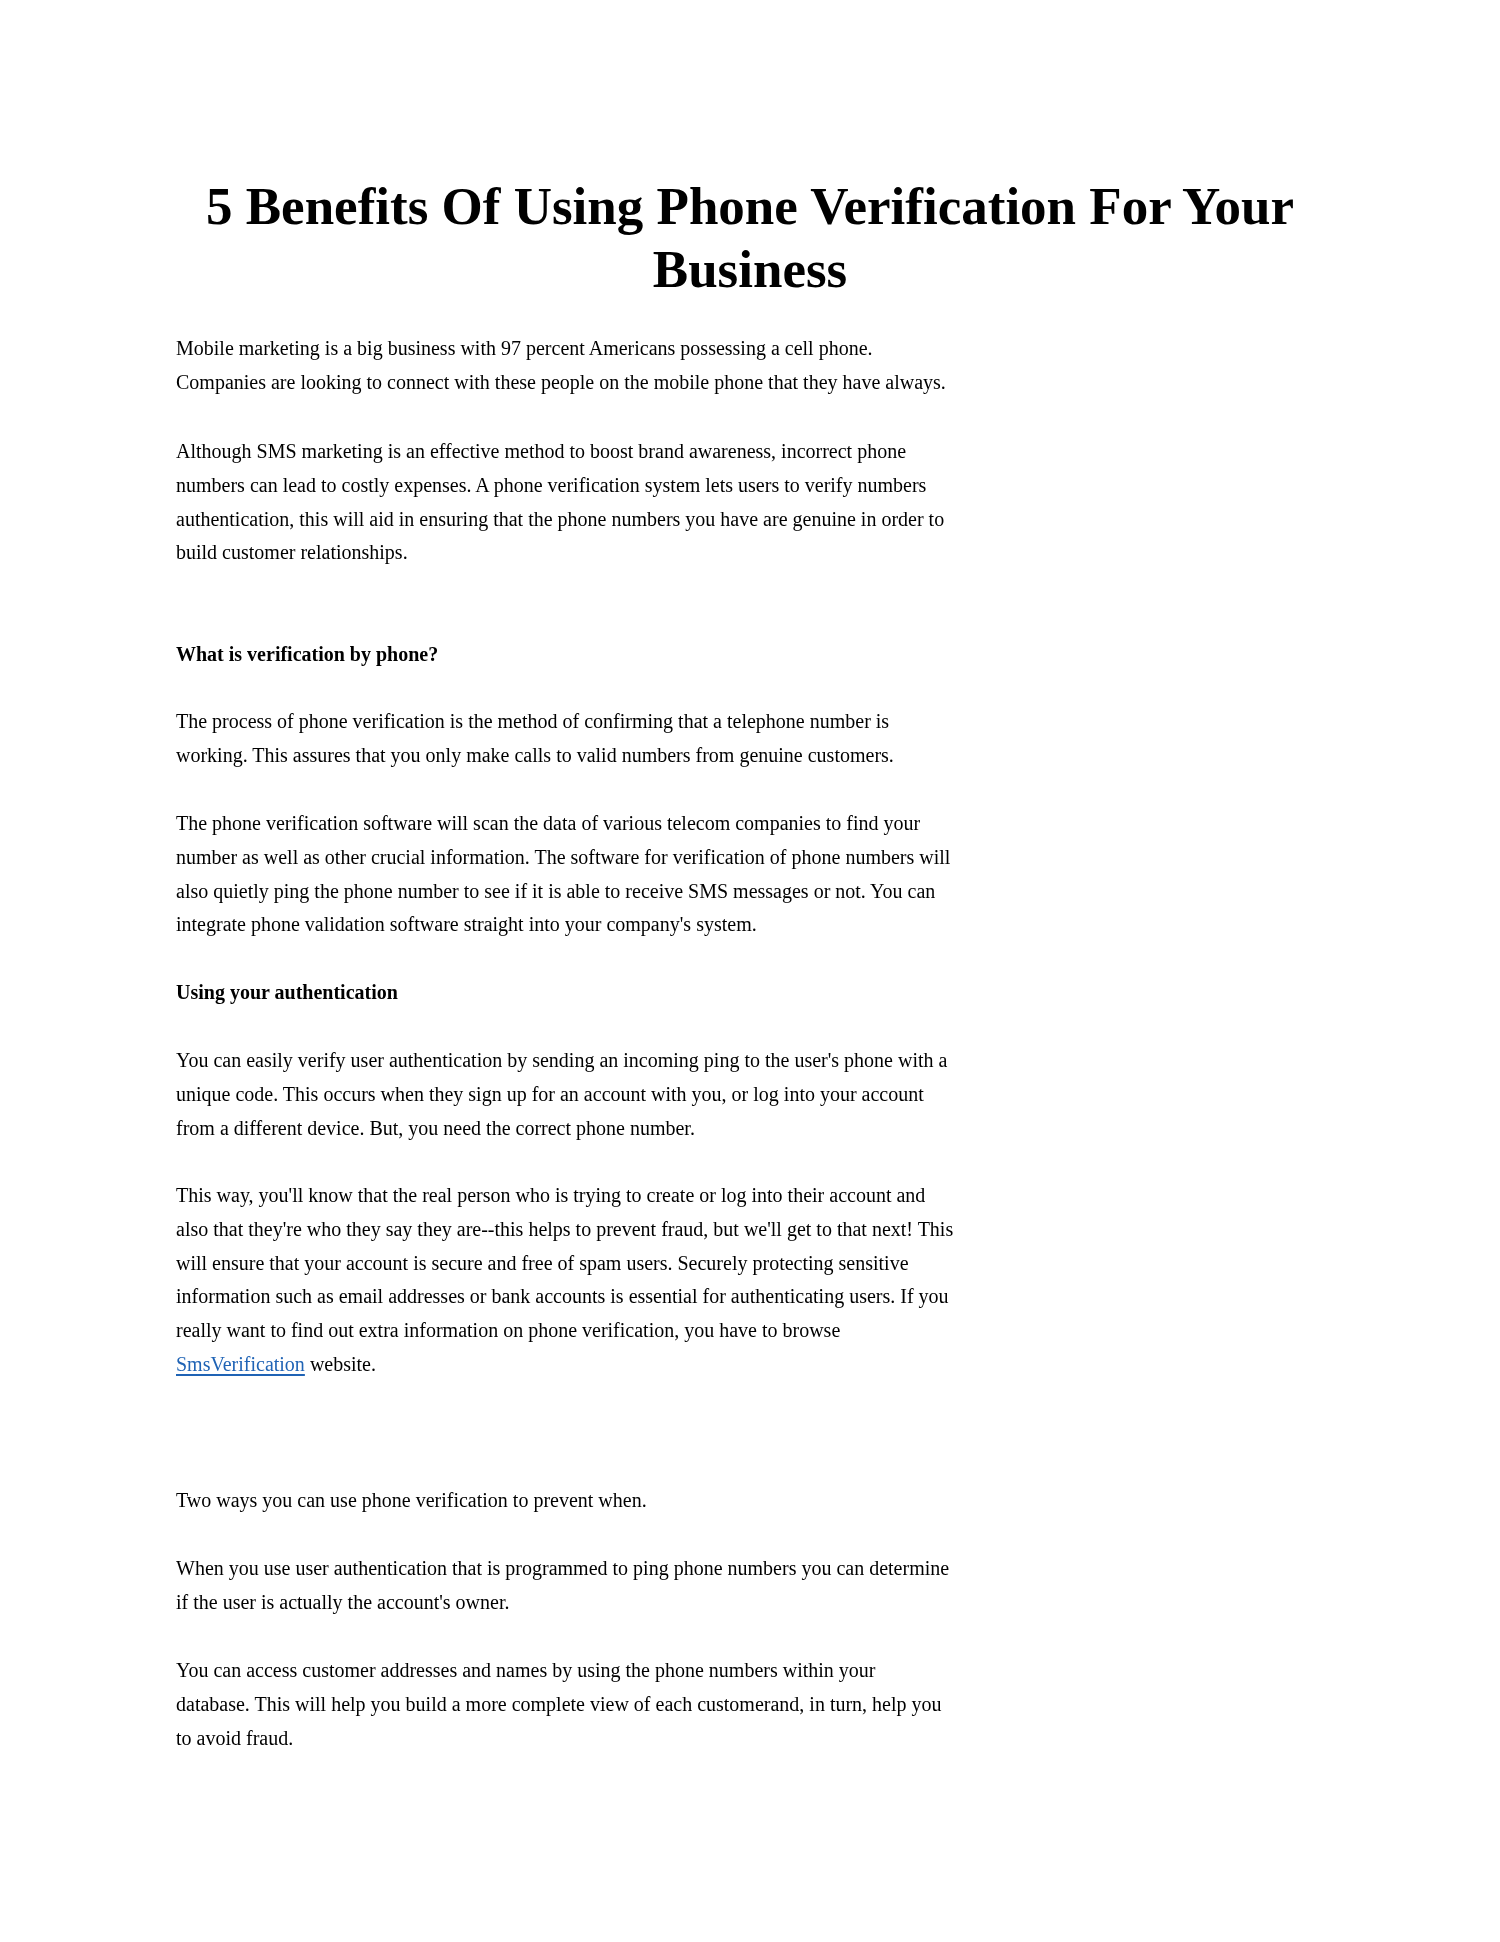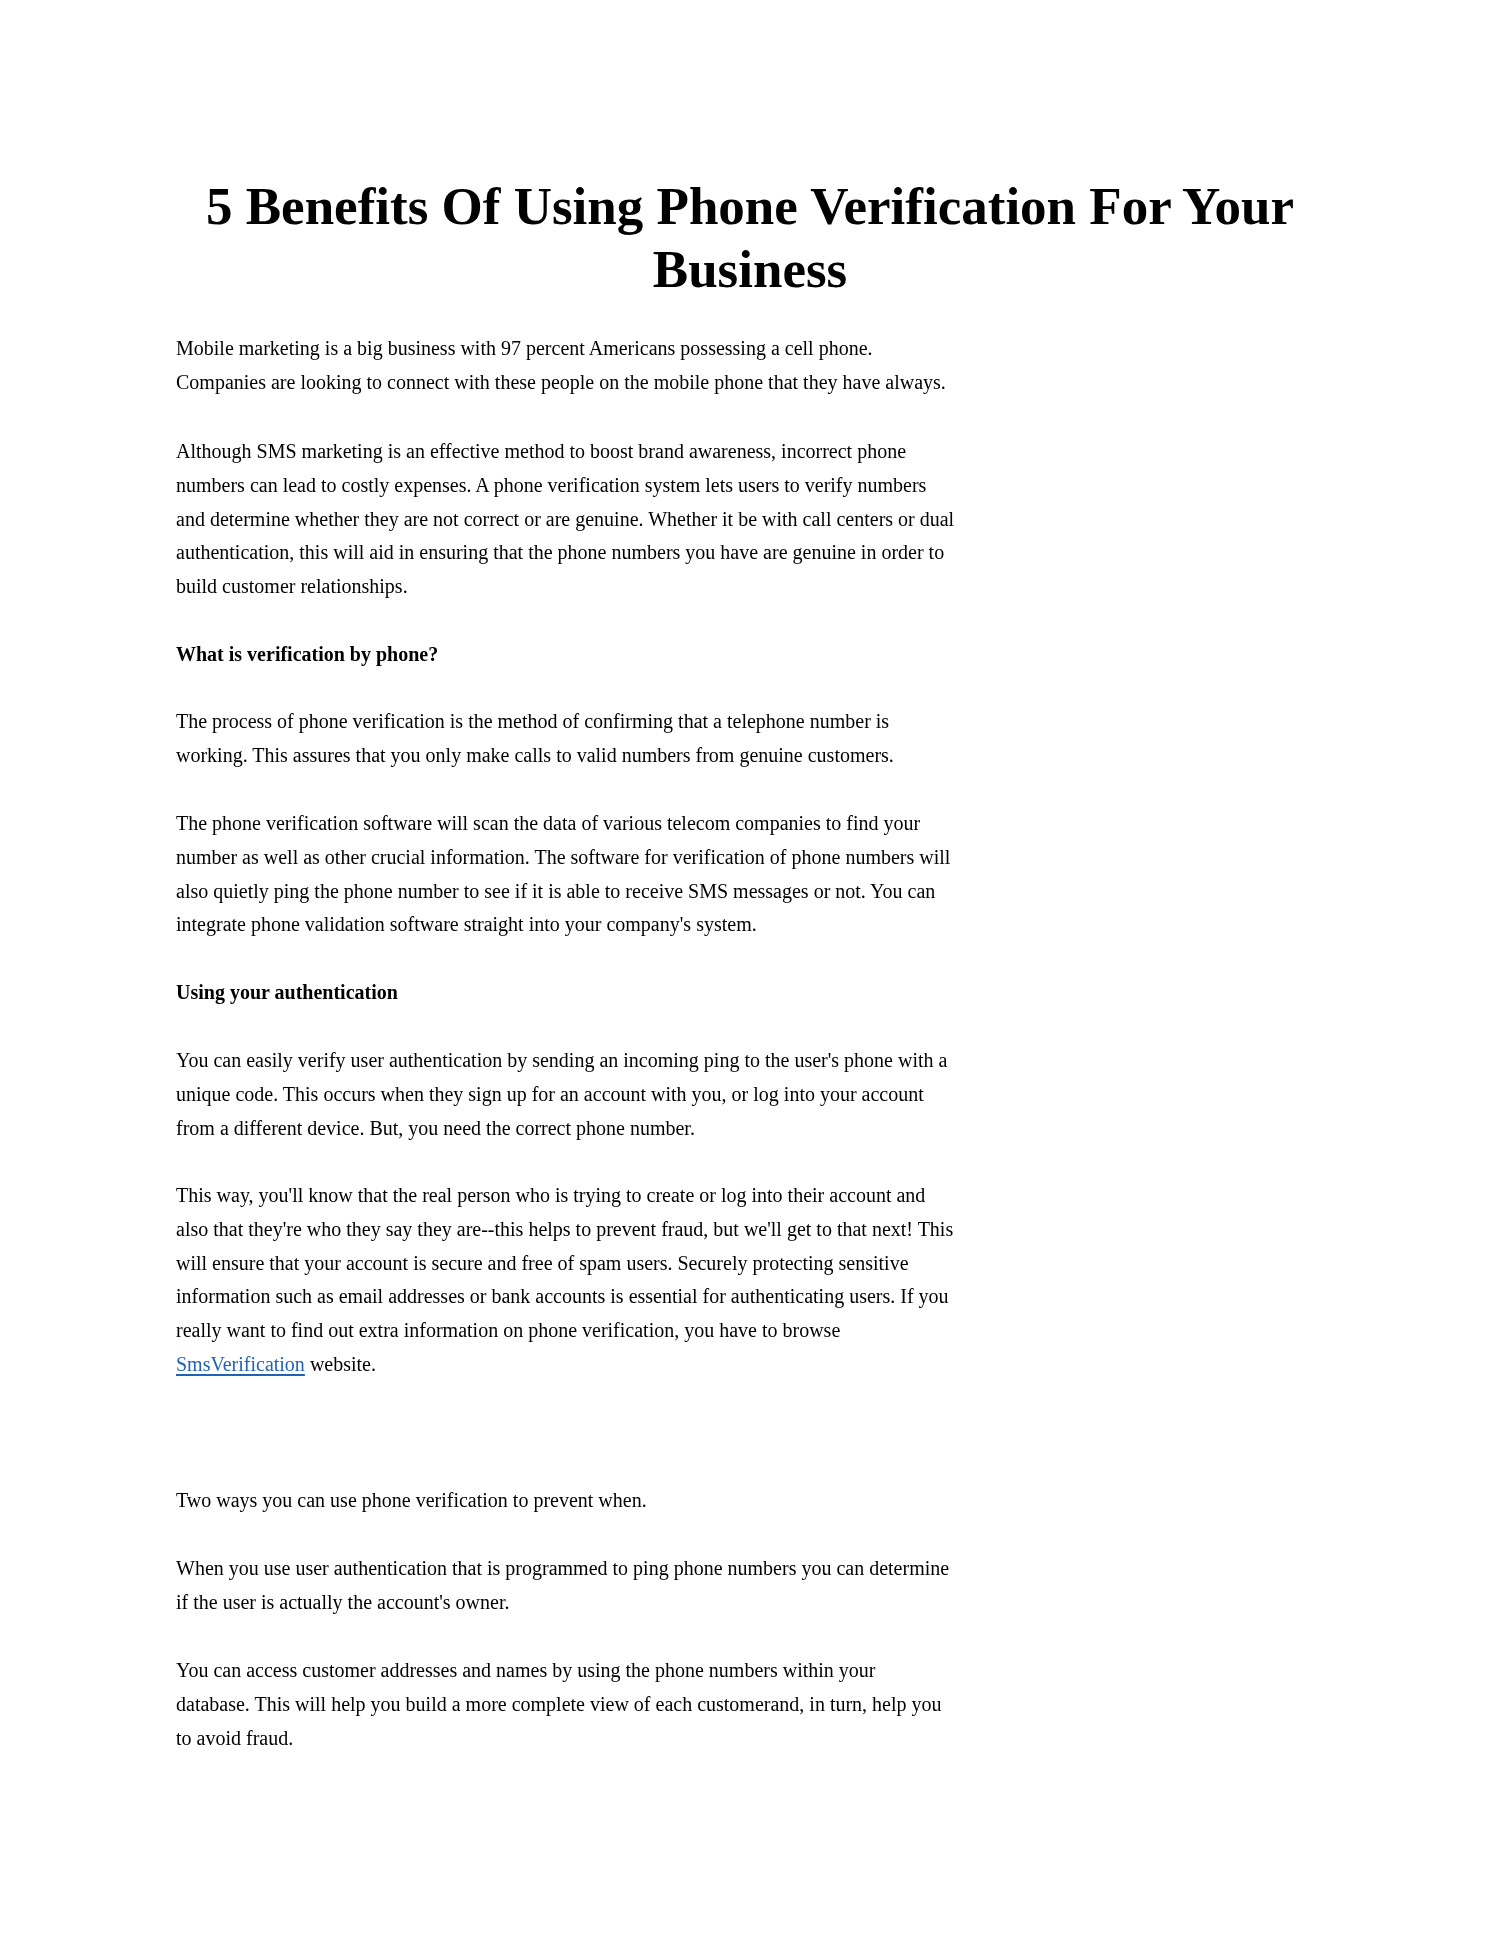--- a/index.html
+++ b/index.html
@@ -61,21 +61,20 @@
   </h1>
 
   <p class="block" style="top:332px;">
     <span class="line">Mobile marketing is a big business with 97 percent Americans possessing a cell phone.</span>
     <span class="line">Companies are looking to connect with these people on the mobile phone that they have always.</span>
   </p>
 
   <p class="block" style="top:435px;">
     <span class="line">Although SMS marketing is an effective method to boost brand awareness, incorrect phone</span>
     <span class="line">numbers can lead to costly expenses. A phone verification system lets users to verify numbers</span>
-    <span class="line">and determine whether they are not correct or are genuine. Whether it be with call centers or dual</span>
     <span class="line">authentication, this will aid in ensuring that the phone numbers you have are genuine in order to</span>
     <span class="line">build customer relationships.</span>
   </p>
 
   <p class="block heading" style="top:638px;">
     <span class="line">What is verification by phone?</span>
   </p>
 
   <p class="block" style="top:705px;">
     <span class="line">The process of phone verification is the method of confirming that a telephone number is</span>

